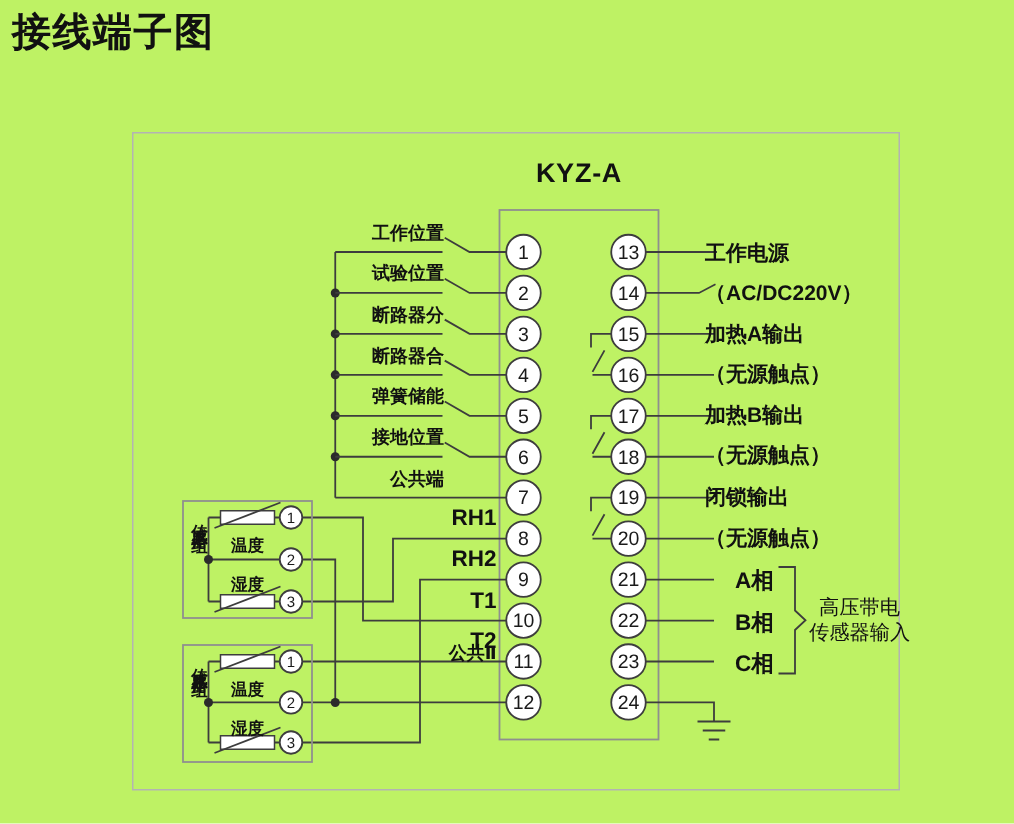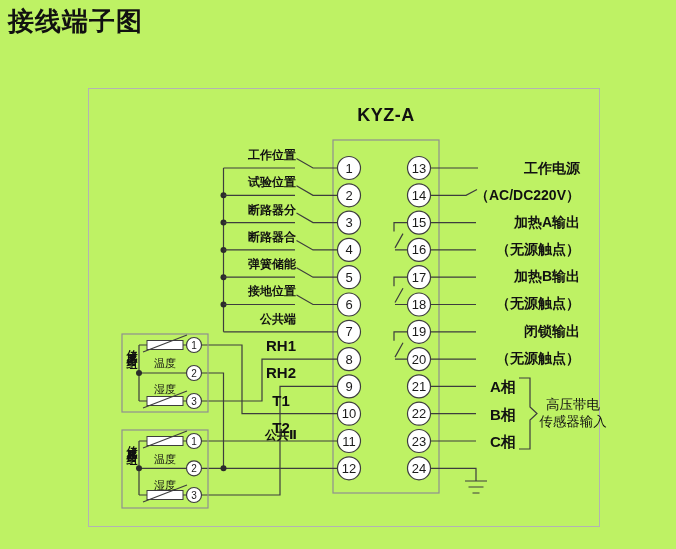--- a/index.html
+++ b/index.html
@@ -12,28 +12,28 @@
   svg{position:absolute;left:0;top:0;}
   .wire{fill:none;stroke:#3d3d3d;stroke-width:1.2;}
   .gbox{fill:none;stroke:#8f8f8f;stroke-width:1.2;}
   .dot{fill:#2b2b2b;stroke:none;}
   .term{fill:#fff;stroke:#3d3d3d;stroke-width:1.2;}
   .sres{fill:#fff;stroke:#3d3d3d;stroke-width:1;}
   text{font-family:"Liberation Sans","DejaVu Sans",sans-serif;font-size:13px;fill:#1a1a1a;text-anchor:middle;}
   text.small{font-size:10px;}
   .lbl{position:absolute;font-size:12px;font-weight:bold;white-space:nowrap;}
   .leftlbl{left:196px;width:100px;text-align:right;}
-  .leftlbl2{left:231px;width:100px;text-align:center;}
+  .leftlbl2{left:231px;width:100px;text-align:right;}
   .latin{font-size:15px;}
-  .rblock{position:absolute;left:470px;width:110px;text-align:right;line-height:27px;font-size:14px;font-weight:bold;white-space:nowrap;}
+  .rblock{position:absolute;left:470px;width:110px;text-align:left;line-height:27px;font-size:14px;font-weight:bold;white-space:nowrap;}
   .phase{position:absolute;left:490px;font-size:15px;font-weight:bold;}
   #hv-label{position:absolute;left:534px;width:78px;text-align:center;font-size:13.5px;font-weight:normal;line-height:17px;}
   .sensor-name{position:absolute;left:124px;width:15px;writing-mode:vertical-rl;text-orientation:upright;
                font-size:11px;font-weight:bold;letter-spacing:3px;white-space:nowrap;}
-  .sensor-sub{position:absolute;left:147px;width:36px;text-align:center;font-size:11px;font-weight:normal;}
+  .sensor-sub{position:absolute;left:147px;width:36px;text-align:center;font-size:11px;font-weight:bold;}
 </style>
 </head>
 <body>
 
 <div id="canvas">
 
   <div id="page-title">接线端子图</div>
   <div id="frame"></div>
   <div id="device-label">KYZ-A</div>
 

